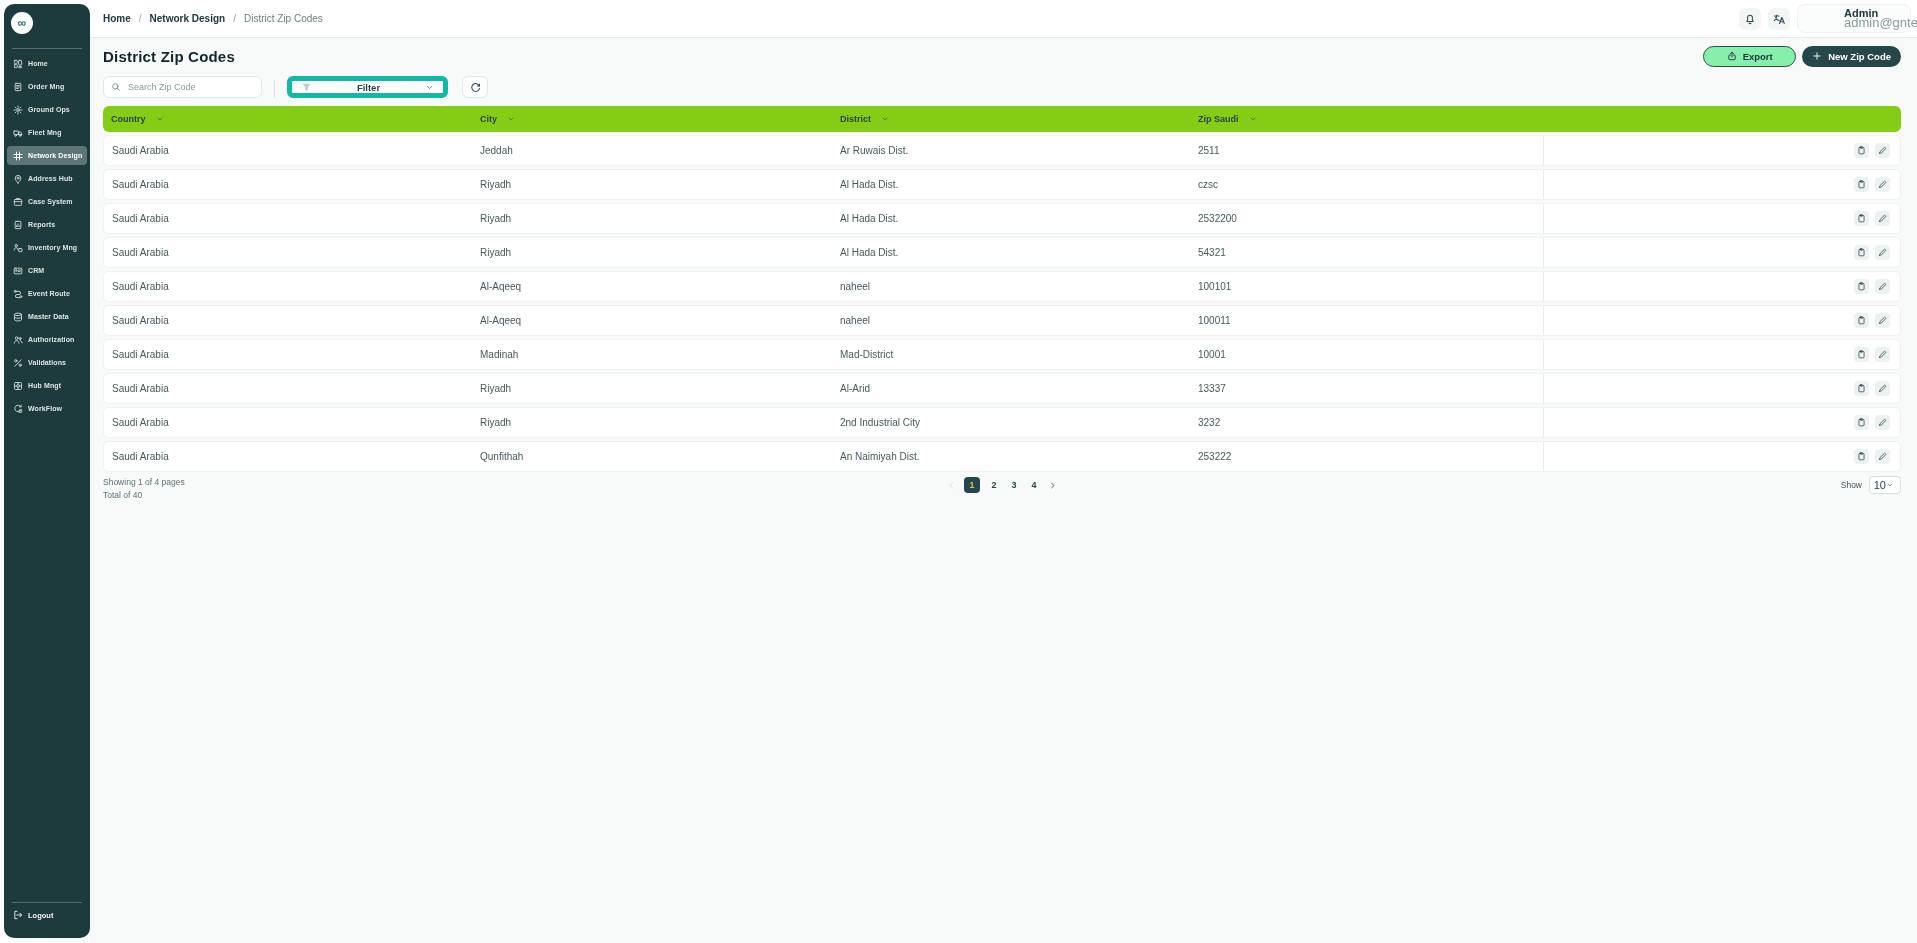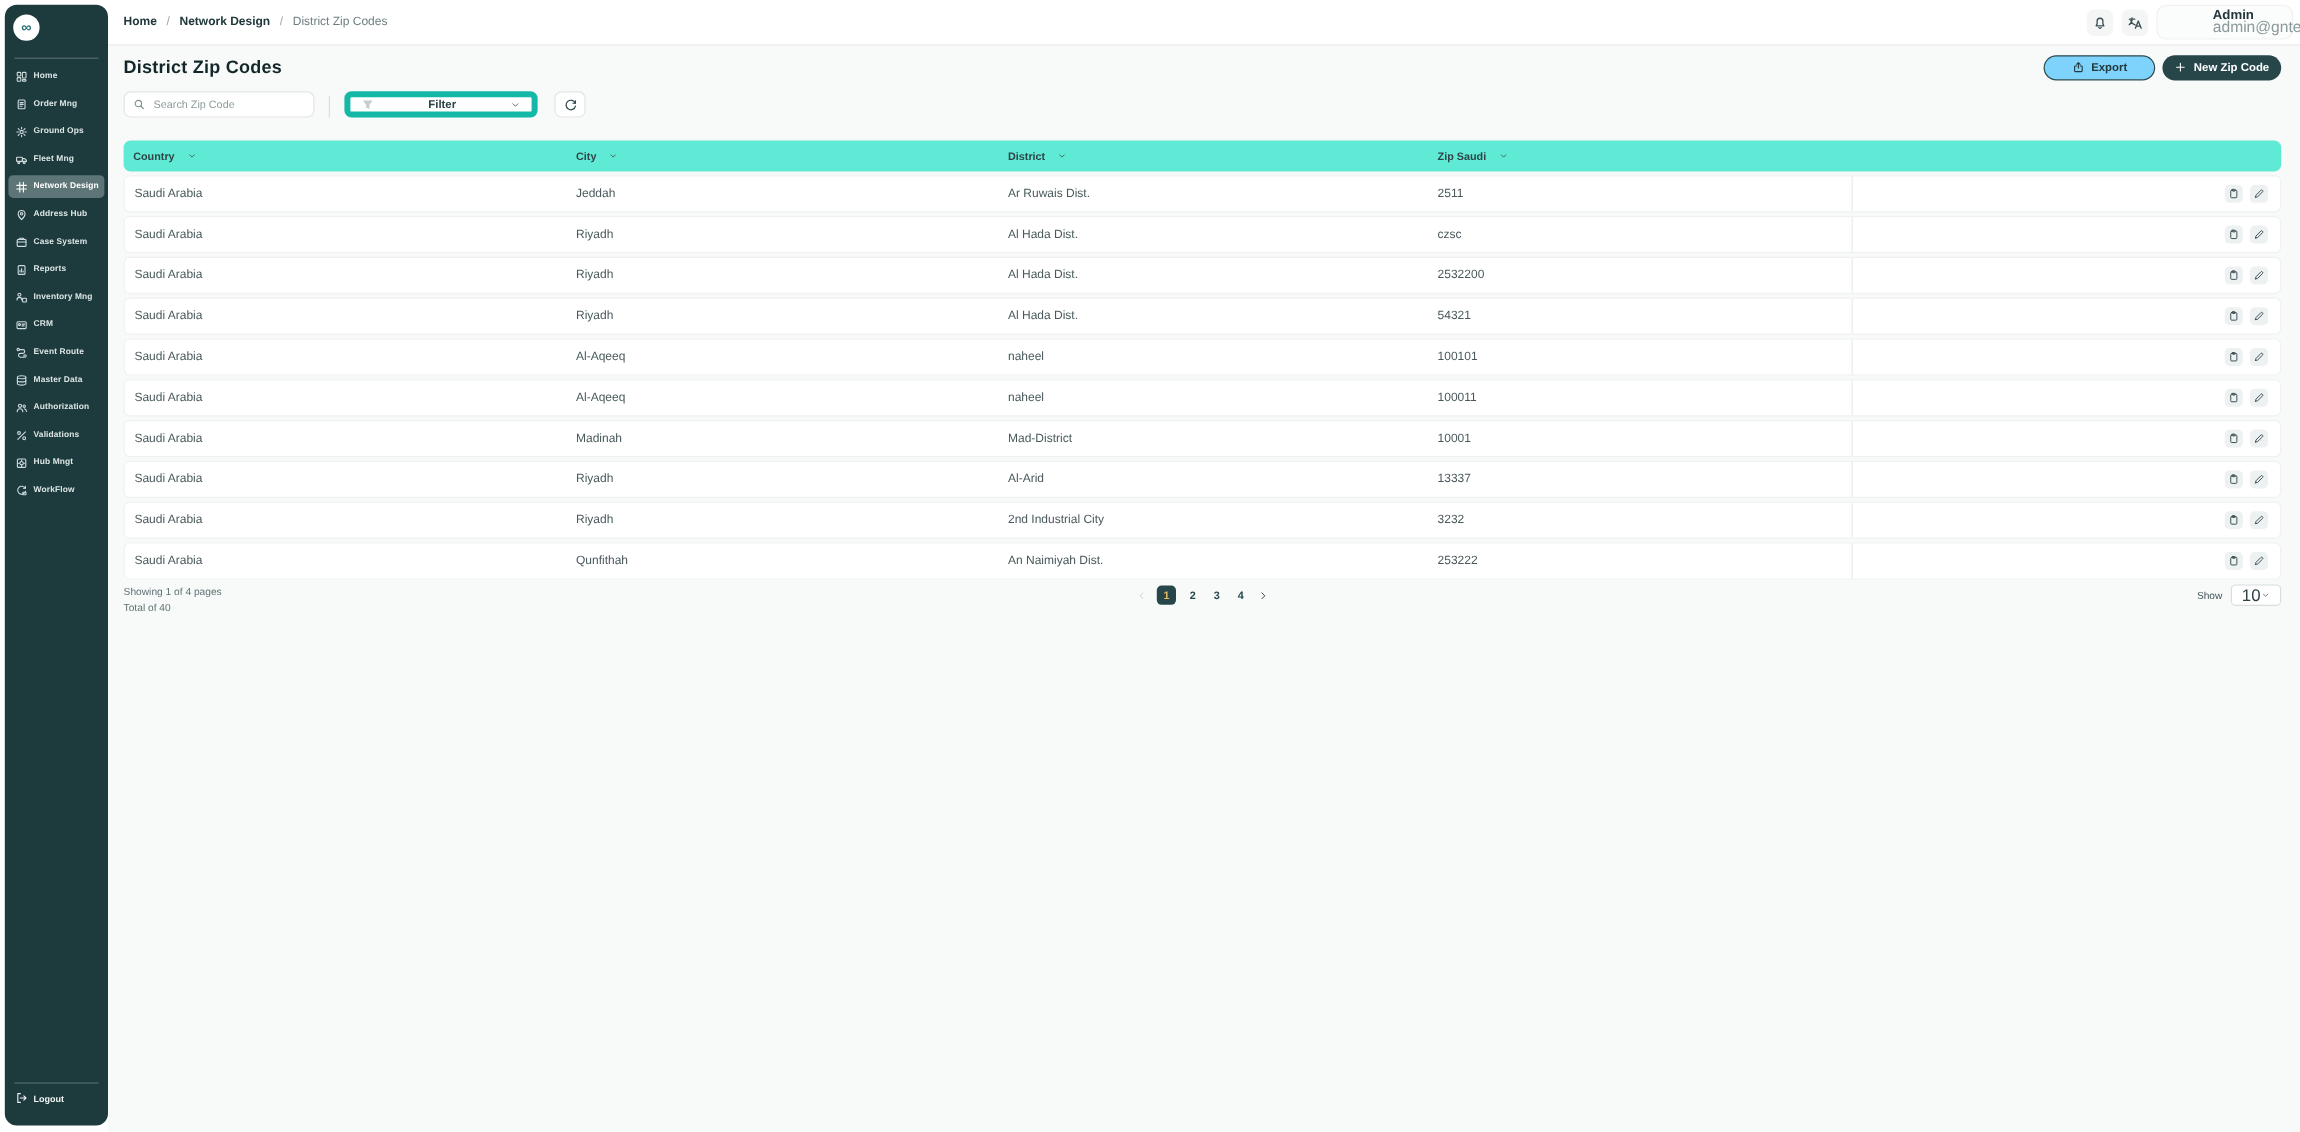--- a/index.html
+++ b/index.html
@@ -53,41 +53,41 @@
   .uemail{font-size:13px;color:#8b999b;line-height:9px}
 
   
   .main{position:absolute;left:103px;top:38px;width:1798px;z-index:3}
   .title-row{margin-top:7px;display:flex;justify-content:space-between;align-items:center;height:22px}
   h1{margin:0;font-size:15px;color:#13272b;letter-spacing:.2px;font-weight:700}
   .title-actions{display:flex;gap:6px}
   .btn{height:21px;border-radius:11px;font-weight:700;font-size:9.5px;display:flex;align-items:center;
     gap:6px;justify-content:center;cursor:pointer;font-family:inherit;padding:0 10px}
   .btn .ic{width:10px;height:10px}
-  .btn-outline{min-width:93px;background:#7dd3fc;border:1.5px solid #2c4a4e;color:#21393d}
+  .btn-outline{min-width:93px;background:#86efac;border:1.5px solid #2c4a4e;color:#21393d}
   .btn-solid{min-width:95px;background:var(--accent);border:none;color:#fff}
 
   .toolbar{margin-top:9px;display:flex;align-items:flex-end;height:22px}
   .search{width:159px;height:22px;background:#fff;border:1px solid #e2e6e6;border-radius:6px;
     display:flex;align-items:center;padding:0 7px;gap:5px;color:#7d8e90}
   .search .ic{width:10px;height:10px}
   .search input{border:none;outline:none;width:100%;font-size:9px;color:#3c4f52;font-family:inherit;background:transparent}
   .search input::placeholder{color:#8c9b9d}
   .vdiv{width:1px;height:18px;background:#dbe0e0;margin:0 12px}
   .filter{width:161px;height:22px;background:#fff;border:5px solid #14b8a6;border-radius:6px;
     display:flex;align-items:center;padding:0 9px;cursor:pointer}
   .filter .funnel{width:11px;height:11px;color:#c6cfd0}
   .filter .flabel{flex:1;text-align:center;font-size:9.5px;font-weight:700;color:#2a4145}
   .filter .chev{width:9px;height:9px;color:#5a6c6e}
   .refresh{margin-left:14px;width:26px;height:22px;border-radius:6px;background:#fff;border:1px solid #e2e6e6;
     color:#2e4649;display:flex;align-items:center;justify-content:center;cursor:pointer;padding:0}
   .refresh .ic{width:11px;height:11px}
 
   
-  .thead{margin-top:19px;height:26px;background:#5eead4;border-radius:6px;display:grid;
+  .thead{margin-top:8px;height:26px;background:#84cc16;border-radius:6px;display:grid;
     grid-template-columns:369px 360px 358px 353px 1fr;align-items:center}
   .th{display:flex;align-items:center;gap:10px;padding-left:8px;font-size:9px;font-weight:700;
     color:#2f4449;cursor:pointer}
   .th .ic{width:8px;height:8px;color:#41565b}
   .row{height:31px;margin-top:3px;background:#fff;border:1px solid #f0f2f2;border-radius:5px;display:grid;
     grid-template-columns:368px 360px 358px 353px 1fr;align-items:center}
   .td{padding-left:8px;font-size:10px;color:#49595b;white-space:nowrap}
   .td.actions{height:100%;border-left:1px solid #e8ecec;display:flex;align-items:center;
     justify-content:flex-end;padding-right:10px;gap:6px}
   .rowbtn{width:15px;height:15px;border-radius:4px;background:#eef1f1;border:none;color:#3c5154;
@@ -97,22 +97,22 @@
   
   .footer{margin-top:4px;position:relative;height:26px;display:flex;align-items:flex-start}
   .foot-left{font-size:8.5px;color:#5f7173;line-height:13px}
   .pagination{position:absolute;left:50%;transform:translateX(-50%);top:1px;display:flex;align-items:center;gap:8px}
   .pg-num{font-size:9px;font-weight:700;color:#24464a;min-width:12px;text-align:center;cursor:pointer}
   .pg-num.active{width:16px;height:16px;background:var(--accent);color:var(--gold);border-radius:4px;
     display:flex;align-items:center;justify-content:center}
   .pg-chev{width:9px;height:9px;color:#2e4649;cursor:pointer}
   .pg-chev.disabled{color:#c7d0d0;cursor:default}
   .foot-right{margin-left:auto;display:flex;align-items:center;gap:7px;font-size:8.5px;color:#44565a}
-  .pagesize{width:42px;height:18px;background:#fff;border:1px solid #d8dede;border-radius:4px;
-    display:flex;align-items:center;padding:0 6px;justify-content:center;font-size:14px;color:#2d4347;cursor:pointer}
+  .pagesize{width:32px;height:18px;background:#fff;border:1px solid #d8dede;border-radius:4px;
+    display:flex;align-items:center;padding:0 6px;justify-content:flex-end;font-size:11px;color:#2d4347;cursor:pointer}
   .pagesize .ic{width:8px;height:8px;color:#5a6c6e}
 </style>
 </head>
 <body>
 
 <div class="content-bg"></div>
 
 <aside class="sidebar">
   <div class="logo">
     <span>∞</span>

